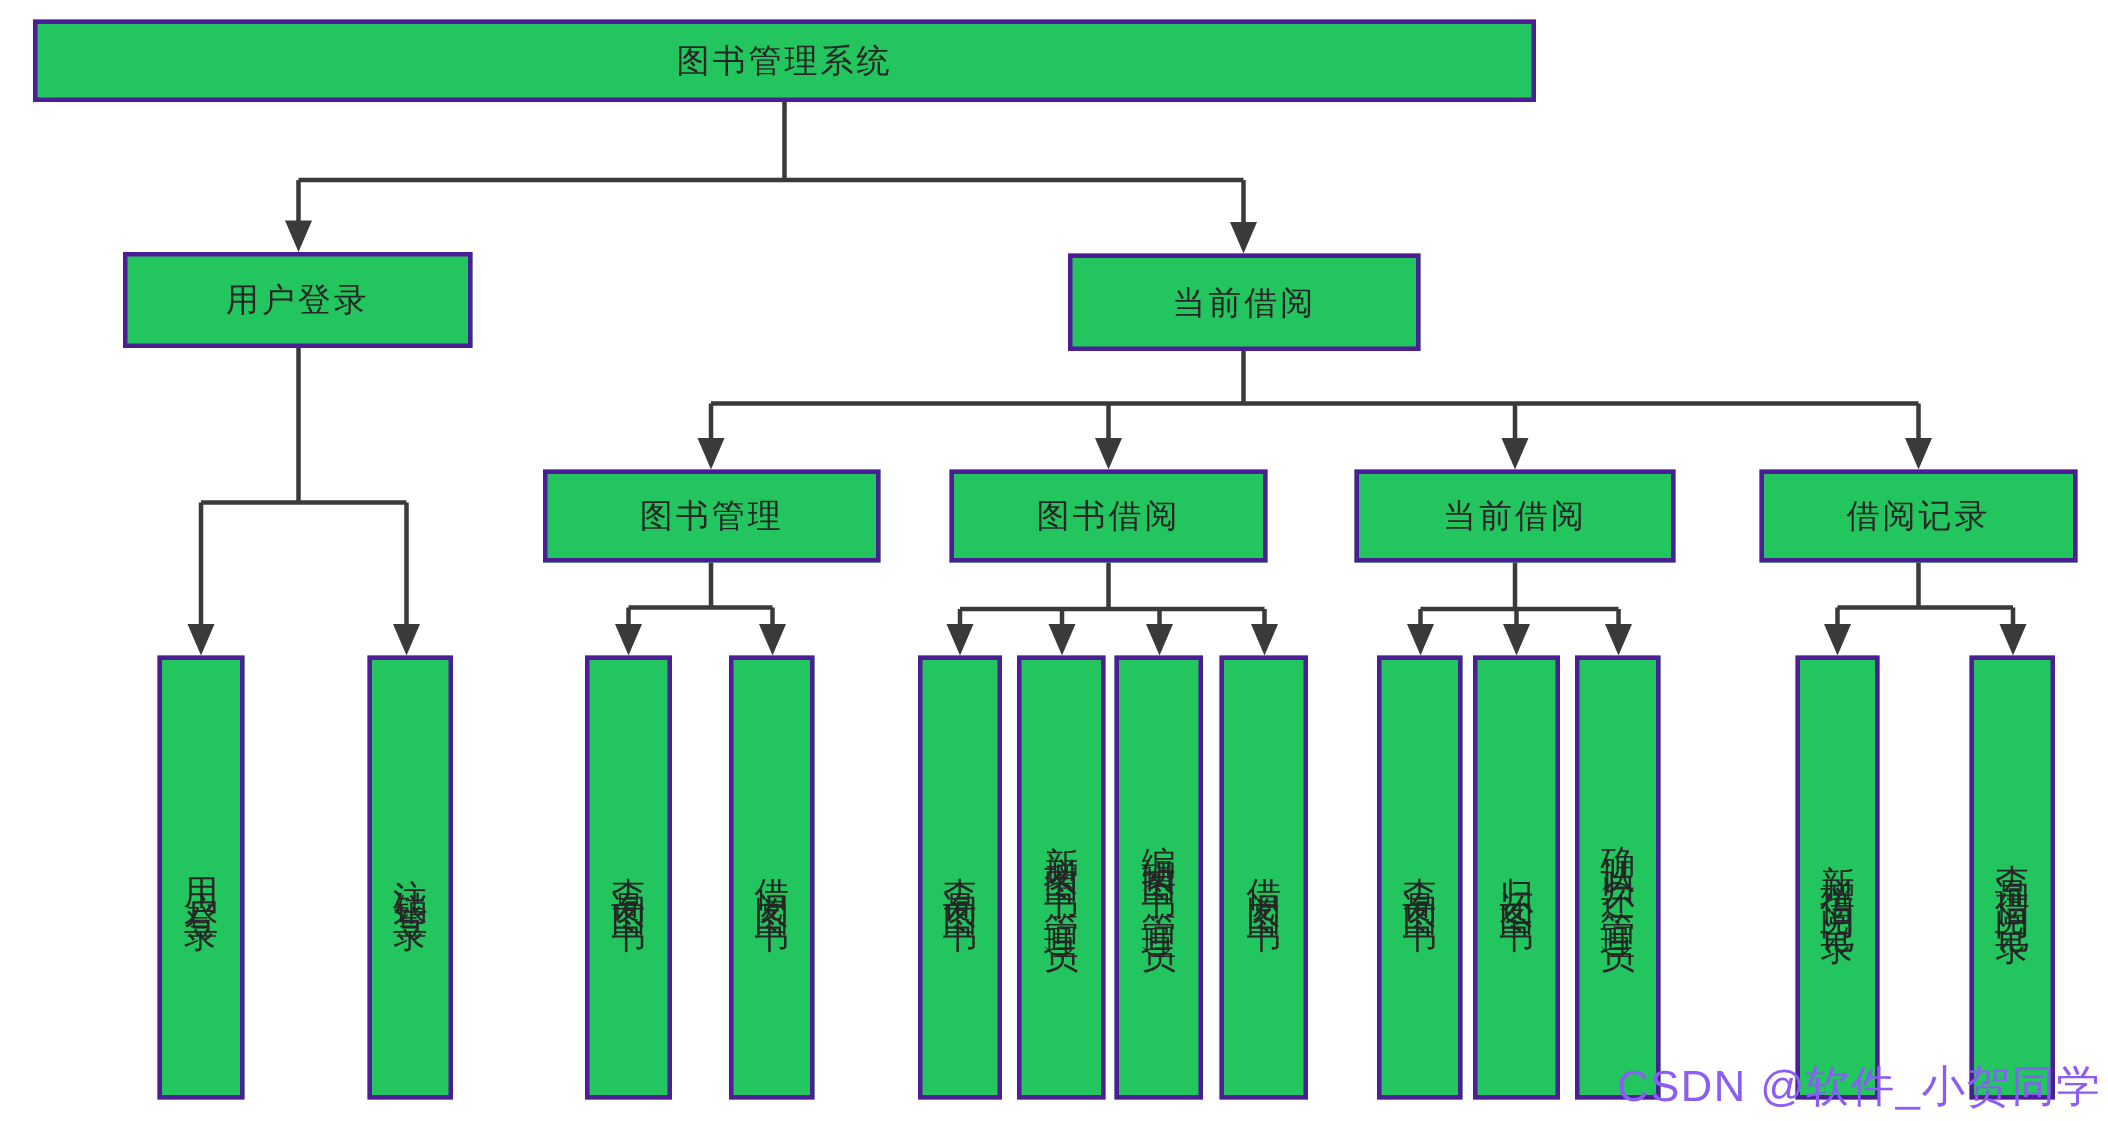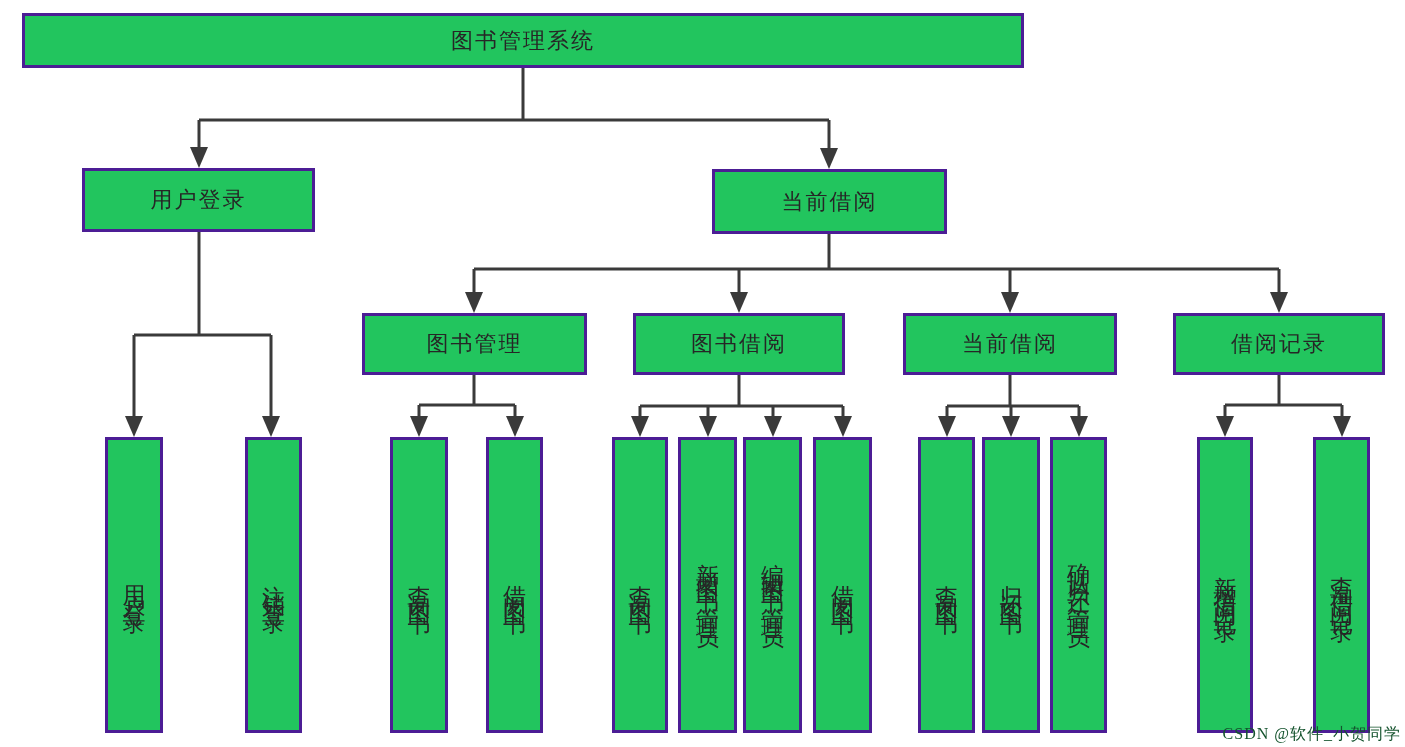--- a/index.html
+++ b/index.html
@@ -38,25 +38,24 @@
     text-orientation: mixed;
     font-size: 23px;
     line-height: 1;
     letter-spacing: 9px;
   }
   .watermark {
     position: absolute;
     right: 4px;
     bottom: 2px;
     z-index: 5;
-    font-size: 16px;
-    color: #14532d;
+    font-size: 29px;
+    color: #8b5cf6;
     letter-spacing: 1px;
     white-space: nowrap;
-    font-family: Liberation Serif, serif;
   }
 </style>
 </head>
 <body>
 
 <div class="stage">
 
   <svg class="connectors" viewBox="0 0 1405 747" xmlns="http://www.w3.org/2000/svg">
     <defs>
       <polygon id="arr" points="-9,-21 9,-21 0,0" fill="#3a3a3a"></polygon>

